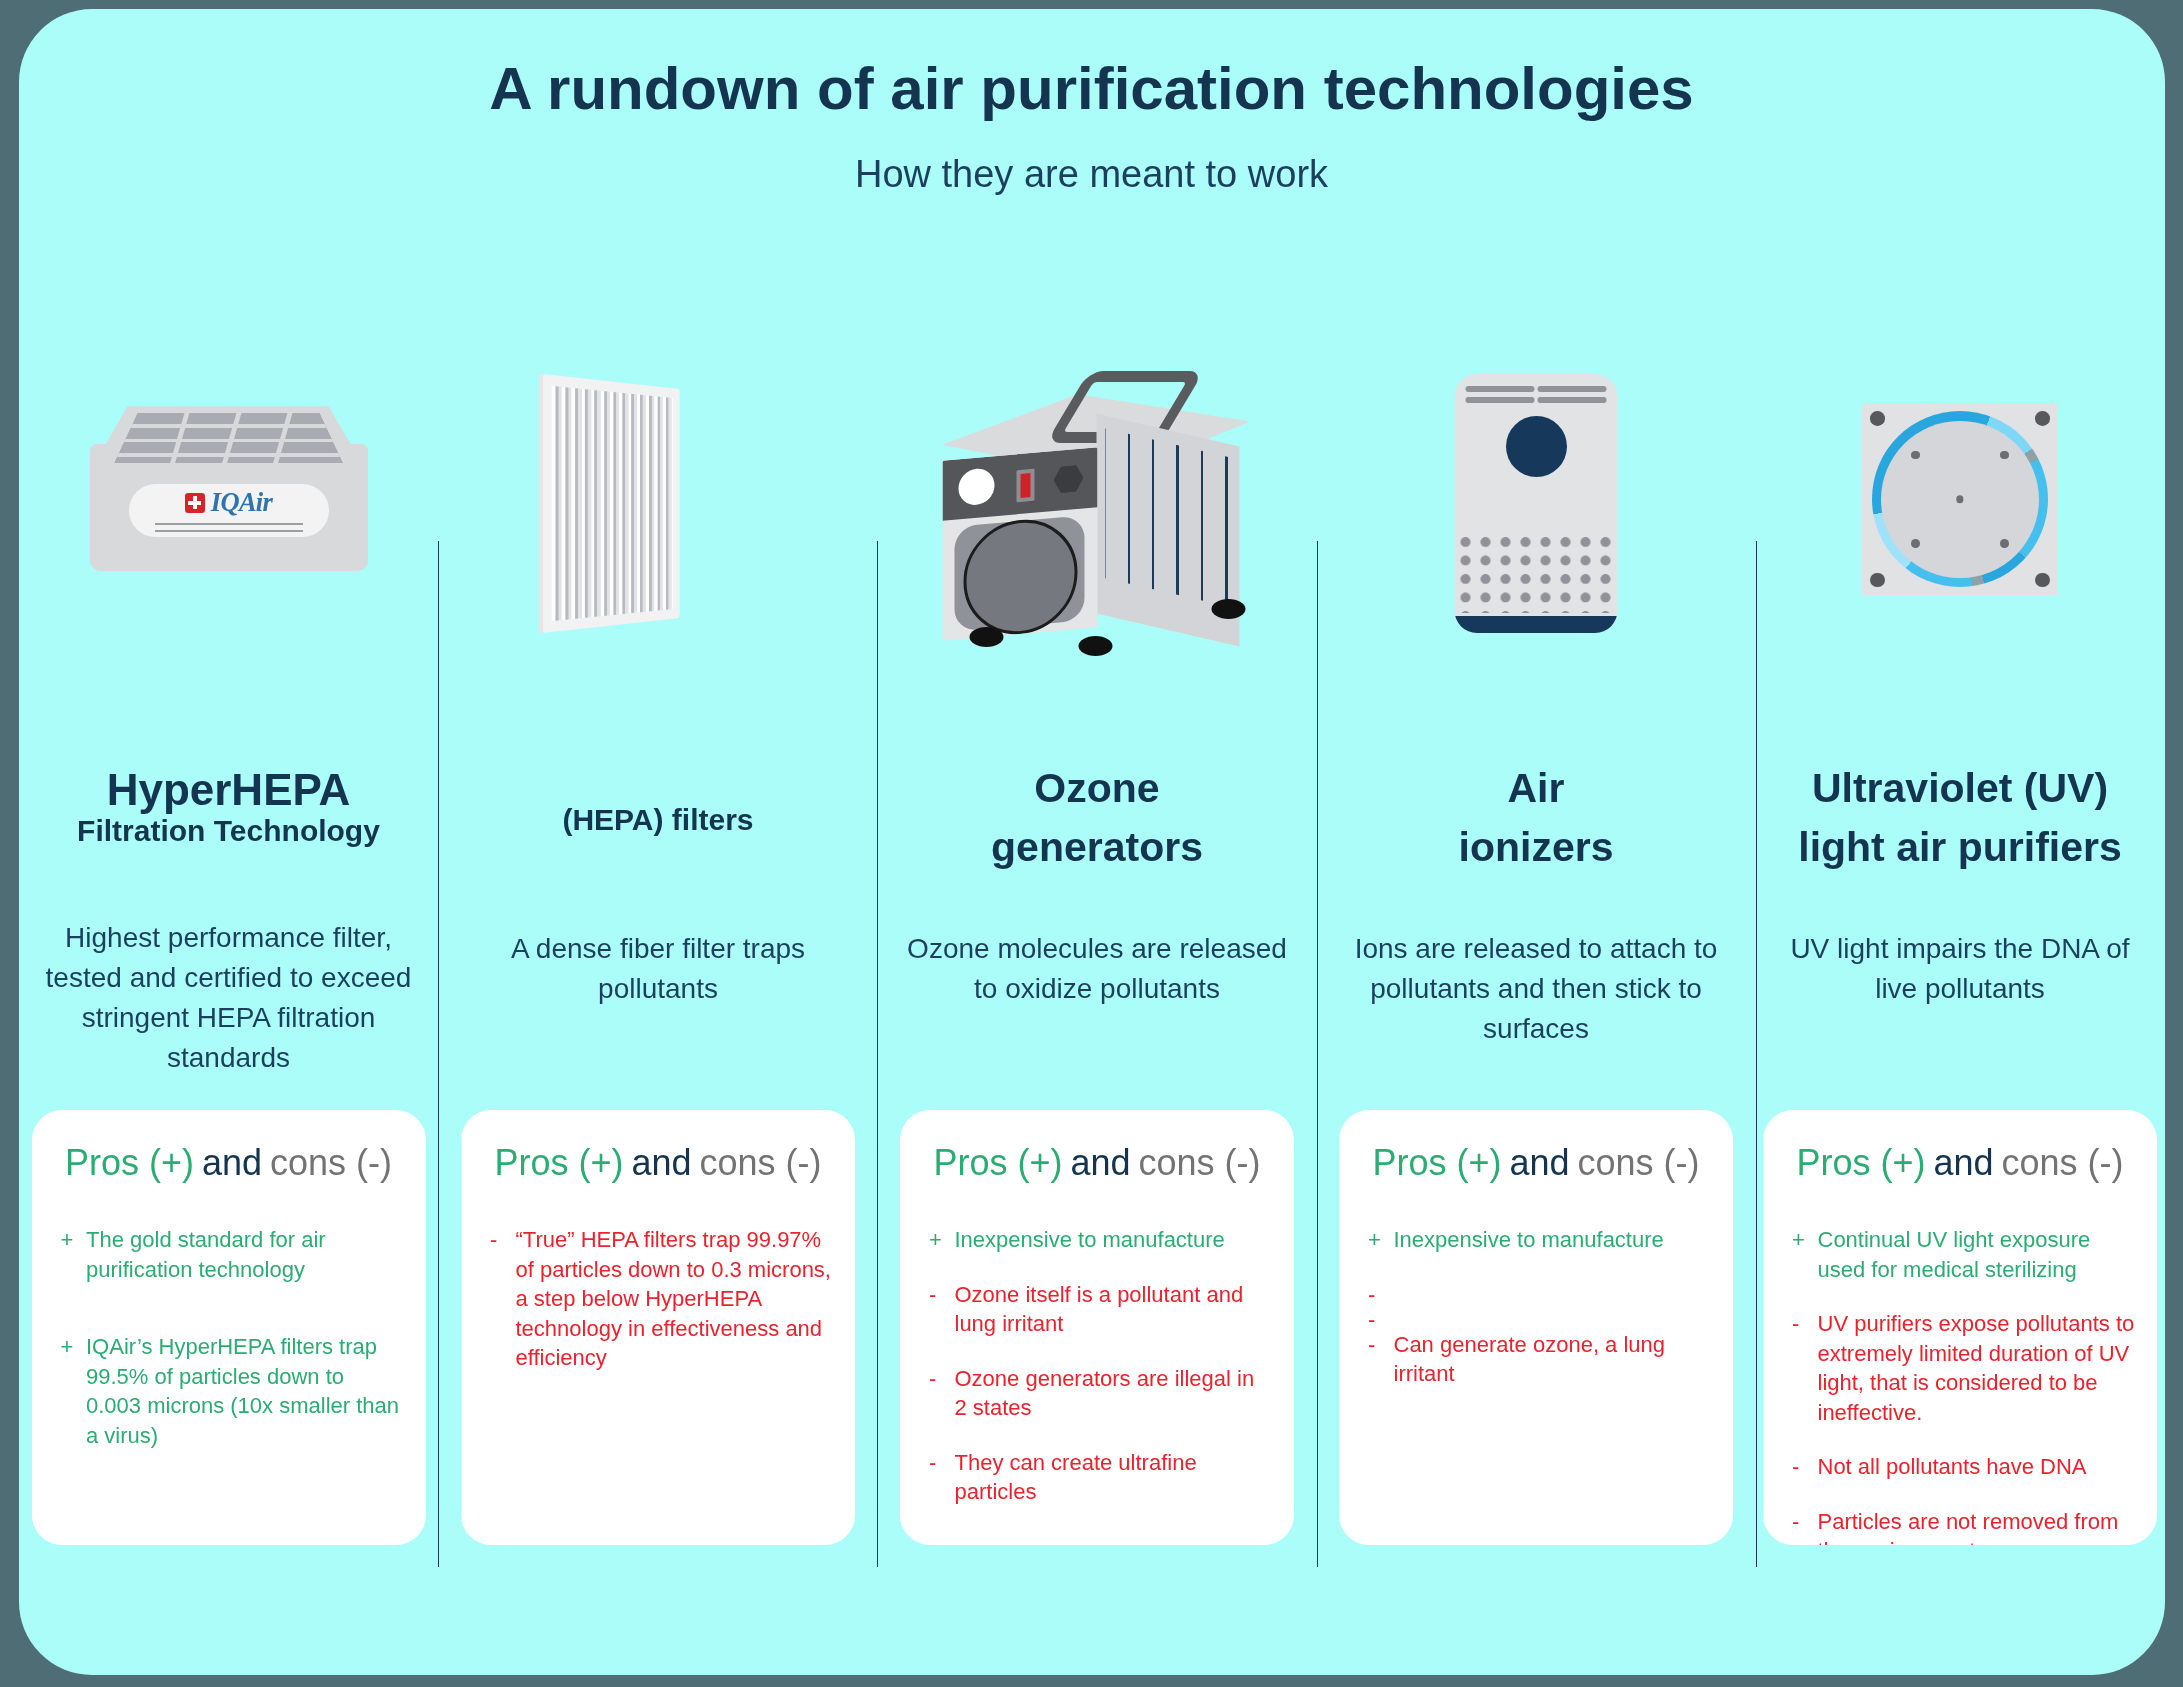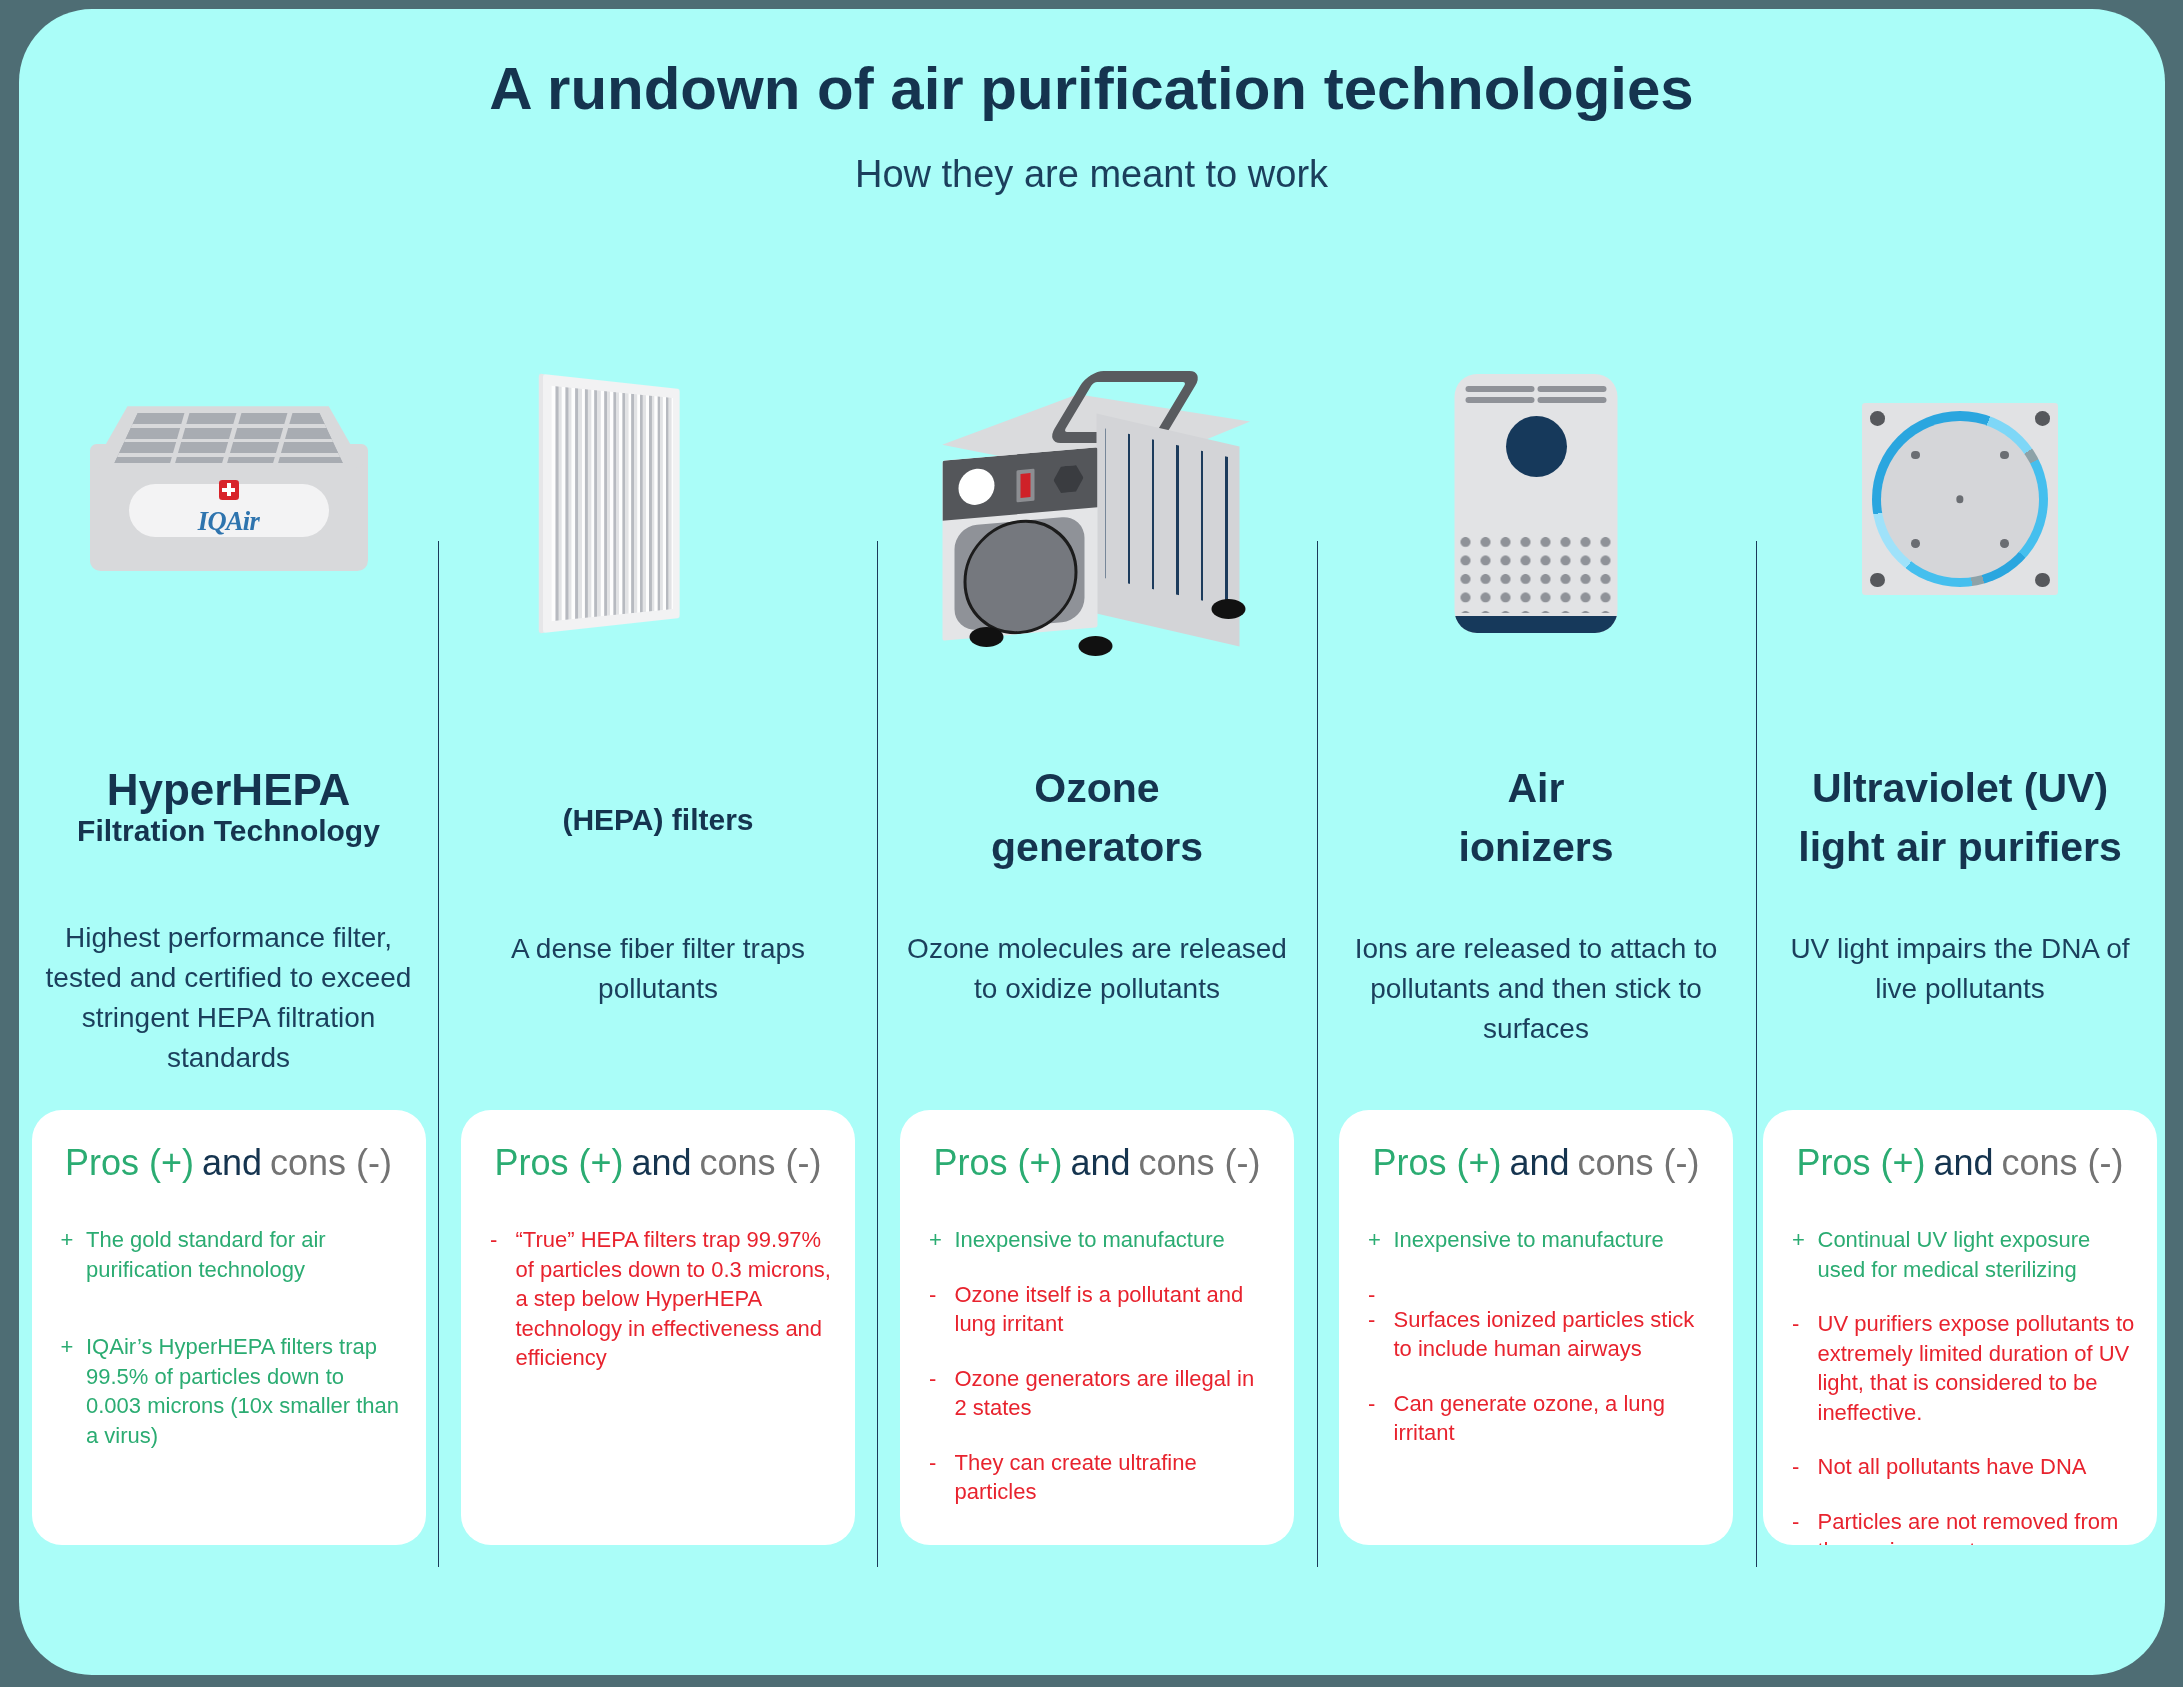--- a/index.html
+++ b/index.html
@@ -71,21 +71,21 @@
   .i1-body{position:absolute;left:0;top:38px;width:278px;height:127px;background:#d8d9db;border-radius:6.6px 6.6px 10.6px 10.6px;}
   .i1-top{position:absolute;left:2.6px;top:0;width:272px;height:62px;background:#d8d9db;
     clip-path:polygon(13% 0,87% 0,100% 100%,0 100%);border-radius:8px;}
   .i1-grid{position:absolute;left:20px;top:6.6px;width:233px;height:50px;background:#a8acb2;
     clip-path:polygon(11% 0,89% 0,99% 100%,1% 100%);
     background-image:repeating-linear-gradient(180deg,#a8acb2 0 11.2px,#d8d9db 11.2px 14.6px);overflow:hidden;}
   .i1-sep{position:absolute;top:-4px;height:120%;width:4.6px;background:#d8d9db;transform:skewX(-16deg);}
   .i1-sep.s1{left:28%;}.i1-sep.s2{left:50%;}.i1-sep.s3{left:72%;}
   .i1-label{position:absolute;left:50%;transform:translateX(-50%);top:78px;width:200px;height:53px;
     background:#f3f3f4;border-radius:28px;display:flex;flex-direction:column;align-items:center;justify-content:center;gap:4.6px;}
-  .i1-logo{display:flex;align-items:center;gap:6px;flex-direction:column;}
+  .i1-logo{display:flex;align-items:center;gap:6px;}
   .i1-cross{width:20px;height:20px;background:#d8232a;border-radius:3.3px;position:relative;}
   .i1-cross::before,.i1-cross::after{content:"";position:absolute;background:#ffffff;}
   .i1-cross::before{left:8px;top:3.3px;width:4px;height:13.2px;}
   .i1-cross::after{left:3.3px;top:8px;width:13.2px;height:4px;}
   .i1-logotext{font-family:"Liberation Serif", serif;font-style:italic;font-weight:bold;
     font-size:26.5px;color:#2e74ae;letter-spacing:-0.7px;}
   .i1-lines{width:148px;height:12px;
     background:repeating-linear-gradient(180deg,#9b9ea3 0 2px,transparent 2px 6.6px);}
 
   
@@ -263,21 +263,21 @@
     <h2 class="col-title big-title">Air
 ionizers</h2>
     <p class="col-desc">Ions are released to attach to pollutants and then stick to surfaces</p>
     <div class="card">
       <div class="card-head">
         <span class="pc-pros">Pros (+)</span><span class="pc-and">and</span><span class="pc-cons">cons (-)</span>
       </div>
       <ul class="card-items">
         <li class="pro"><span class="marker">+</span><span>Inexpensive to manufacture</span></li>
         <li class="con"><span class="marker">-</span></li>
-        <li class="con"><span class="marker">-</span><span>Surfaces ionized particles stick to include human airways</span></li>
+        <li class="con"><span class="marker">-</span></li>
         <li class="con"><span class="marker">-</span><span>Can generate ozone, a lung irritant</span></li>
       </ul>
     </div>
   </section>
 
   <section class="col col5 c5">
     <div class="illus illus-uv">
       <div class="uv-panel">
         <div class="uv-screw us1"></div>
         <div class="uv-screw us2"></div>

